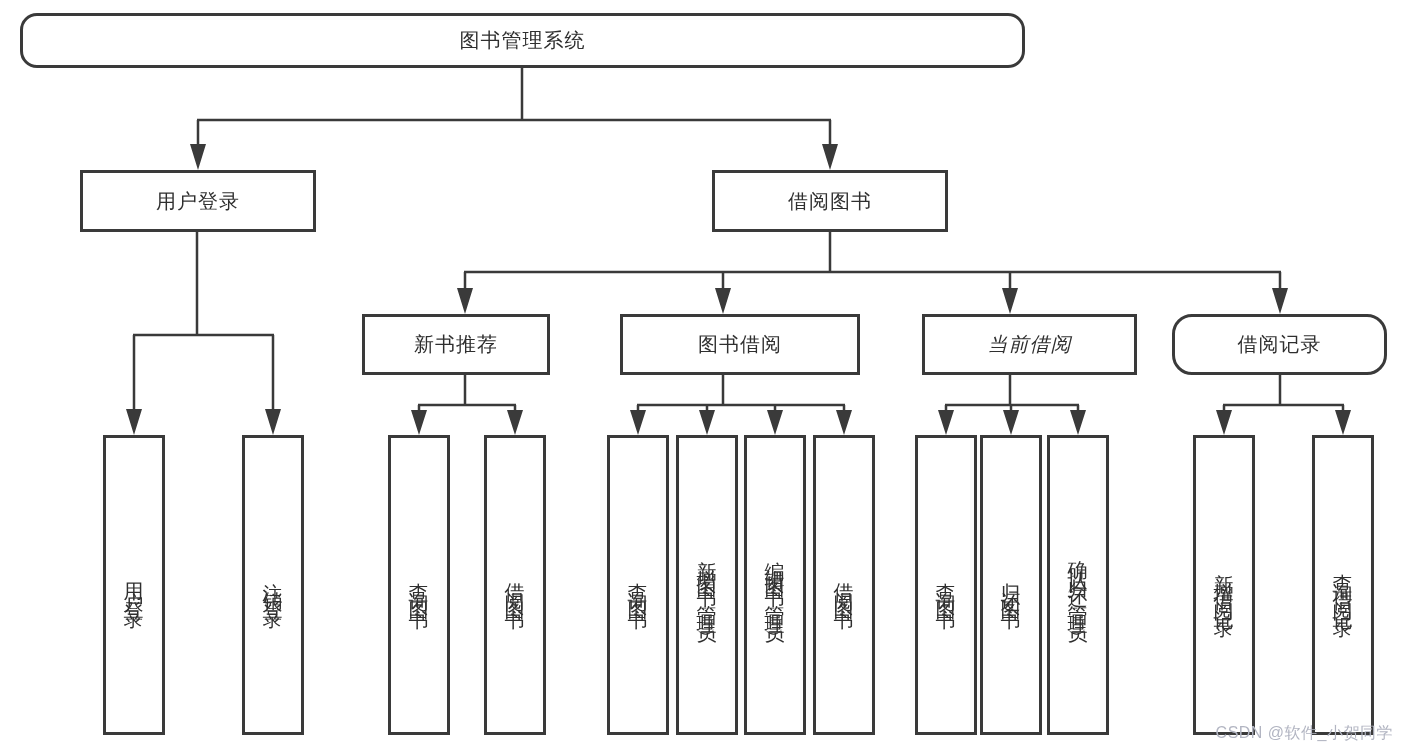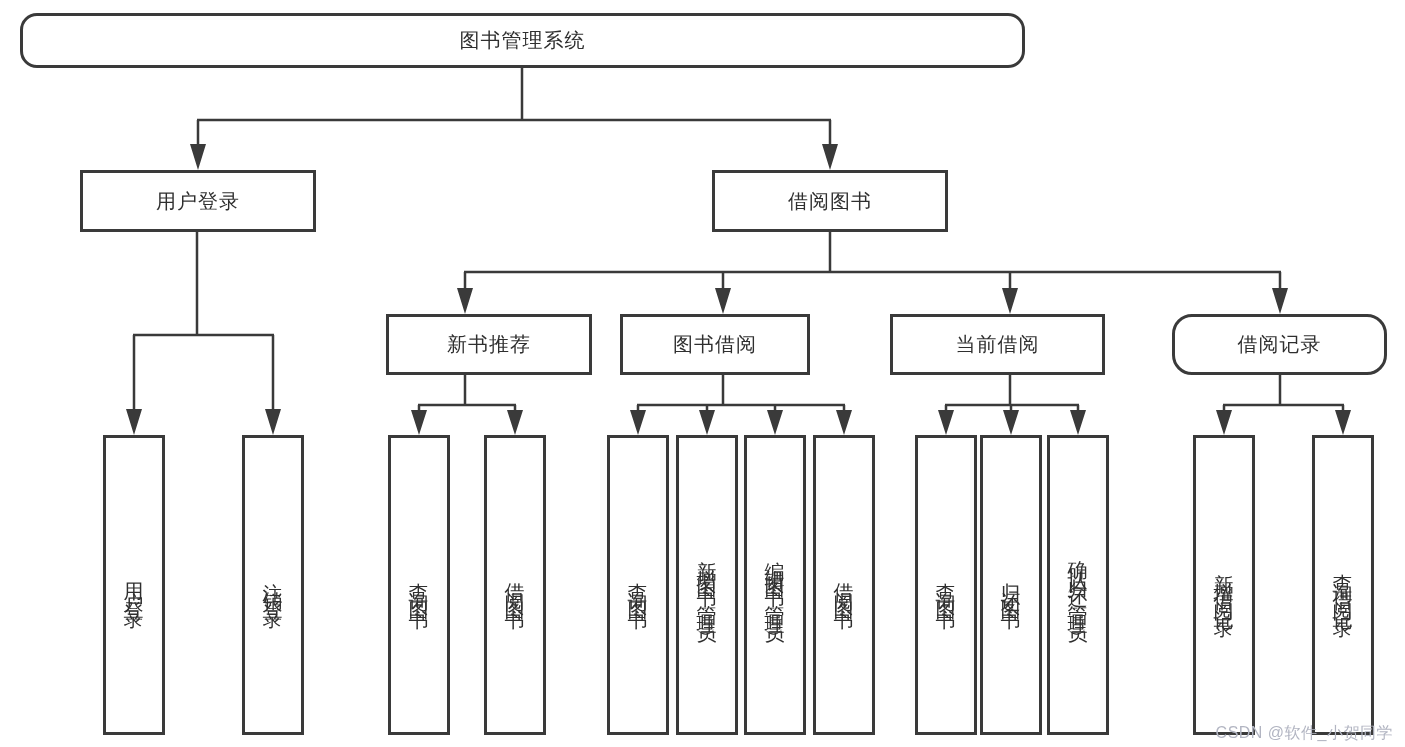--- a/index.html
+++ b/index.html
@@ -99,27 +99,27 @@
     <span>图书管理系统</span>
   </div>
 
   <div class="node h2" style="left:80px; width:236px;">
     <span>用户登录</span>
   </div>
   <div class="node h2" style="left:712px; width:236px;">
     <span>借阅图书</span>
   </div>
 
-  <div class="node h3" style="left:362px; width:206px;margin-left:24px;">
+  <div class="node h3" style="left:362px; width:188px;">
     <span>新书推荐</span>
   </div>
-  <div class="node h3" style="left:620px; width:190px;">
+  <div class="node h3" style="left:620px; width:240px;">
     <span>图书借阅</span>
   </div>
-  <div class="node h3" style="left:890px; width:215px;">
+  <div class="node h3" style="left:922px; width:215px;font-style:italic;">
     <span>当前借阅</span>
   </div>
   <div class="node h3" style="left:1172px; width:215px;border-radius:20px;">
     <span>借阅记录</span>
   </div>
 
   <div class="node leaf" style="left:103px;">
     <span class="vtext">用户登录</span>
   </div>
   <div class="node leaf" style="left:242px;">

